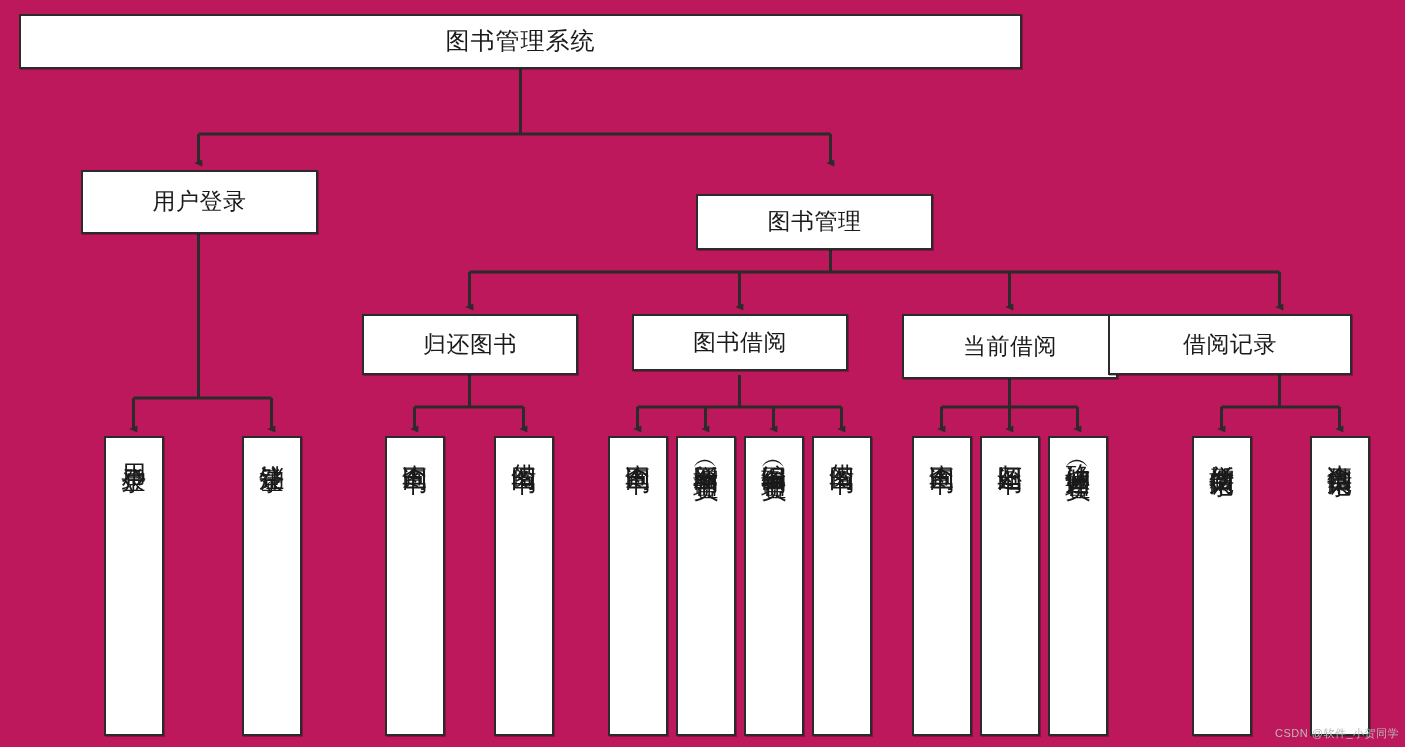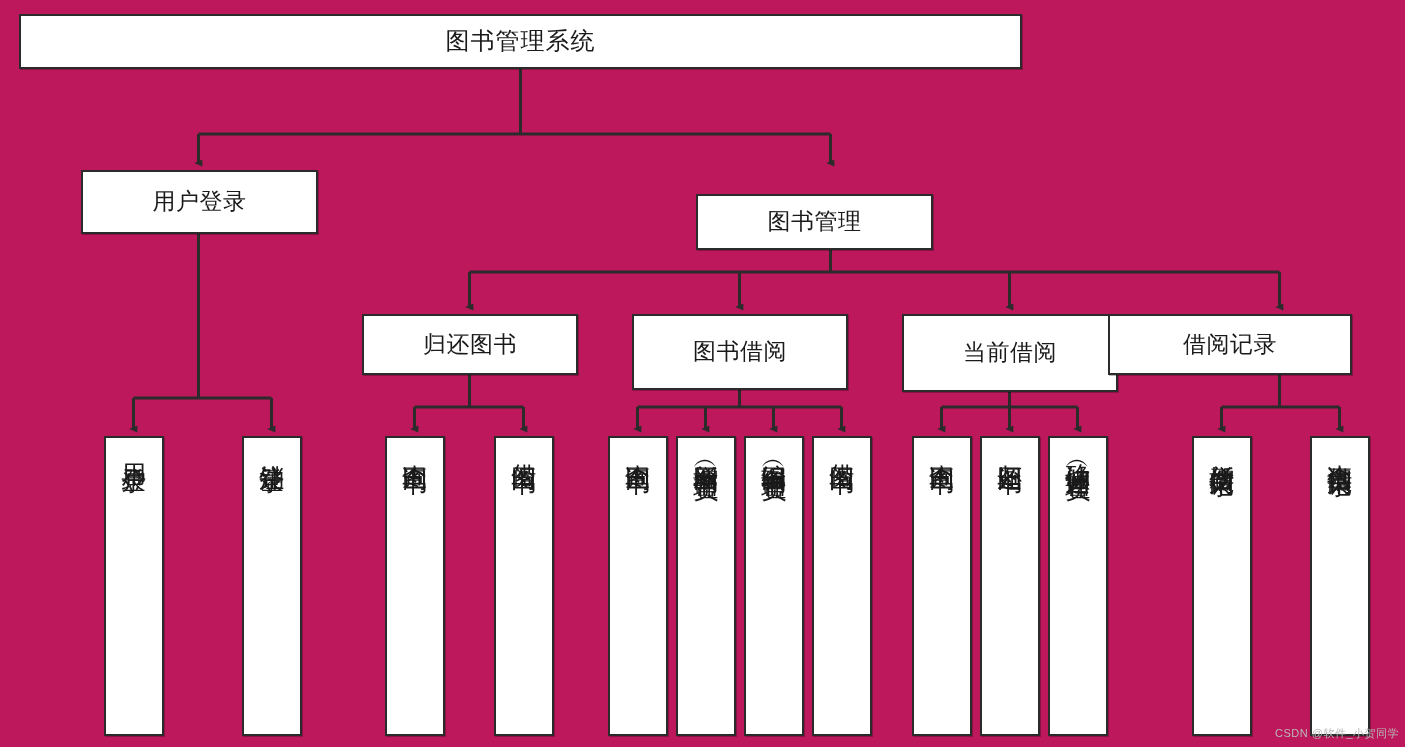--- a/index.html
+++ b/index.html
@@ -138,24 +138,24 @@
   <div class="node horiz" style="left:81px; top:170px; width:237px; height:64px;">
     <span class="node-label">用户登录</span>
   </div>
   <div class="node horiz" style="left:696px; top:170px; width:237px; height:56px;margin-top:24px;">
     <span class="node-label">图书管理</span>
   </div>
 
   <div class="node horiz" style="left:362px; top:314px; width:216px; height:61px;">
     <span class="node-label">归还图书</span>
   </div>
-  <div class="node horiz" style="left:632px; top:314px; width:216px; height:76px;">
+  <div class="node horiz" style="left:632px; top:314px; width:216px; height:57px;">
     <span class="node-label">图书借阅</span>
   </div>
-  <div class="node horiz" style="left:902px; top:314px; width:216px; height:78px;">
+  <div class="node horiz" style="left:902px; top:314px; width:216px; height:65px;">
     <span class="node-label">当前借阅</span>
   </div>
   <div class="node horiz" style="left:1108px; top:314px; width:244px; height:61px;">
     <span class="node-label">借阅记录</span>
   </div>
 
   <div class="node vert" style="left:104px; top:436px; width:60px; height:300px;">
     <span class="node-label">用户登录</span>
   </div>
   <div class="node vert" style="left:242px; top:436px; width:60px; height:300px;">

